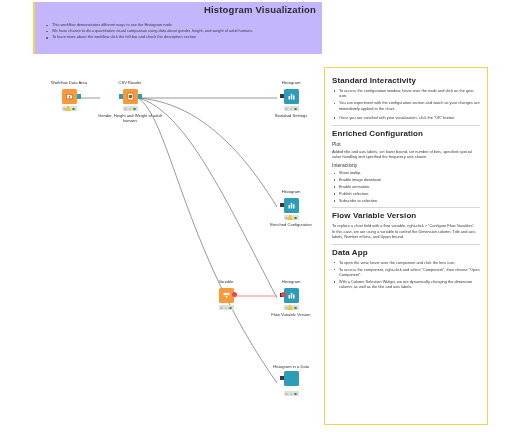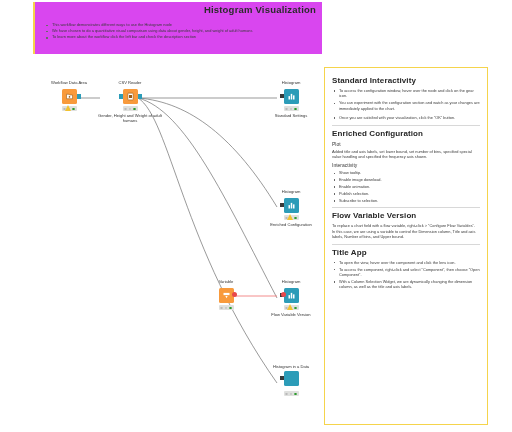--- a/index.html
+++ b/index.html
@@ -18,21 +18,21 @@
 
   
   #header-box {
     position: absolute;
     left: 33px;
     top: 2px;
     width: 289px;
     height: 52px;
     border-left: 2px solid #f5d44c;
     box-sizing: border-box;
-    background: #d946ef;
+    background: #c4b5fd;
   }
   #header-title {
     position: absolute;
     right: 6px;
     top: 2px;
     font-size: 9.5px;
     font-weight: bold;
     letter-spacing: 0.2px;
     color: #2b2b2b;
     white-space: nowrap;
@@ -415,20 +415,20 @@
   </ul>
 
   <div class="divider"></div>
 
   <div class="sec-h1">Flow Variable Version</div>
   <div class="sec-p" style="margin-bottom:0;">To replace a chart field with a flow variable, right-click &gt; “Configure Flow Variables”.</div>
   <div class="sec-p">In this case, we are using a variable to control the Dimension column, Title and axis labels, Number of bins, and Upper bound.</div>
 
   <div class="divider"></div>
 
-  <div class="sec-h1">Title App</div>
+  <div class="sec-h1">Data App</div>
   <ul class="sec-ul">
     <li>To open the view, hover over the component and click the lens icon.</li>
     <li>To access the component, right-click and select “Component”, then choose “Open Component”.</li>
     <li>With a Column Selection Widget, we are dynamically changing the dimension column, as well as the title and axis labels.</li>
   </ul>
 
 </div>
 
 </body></html>

